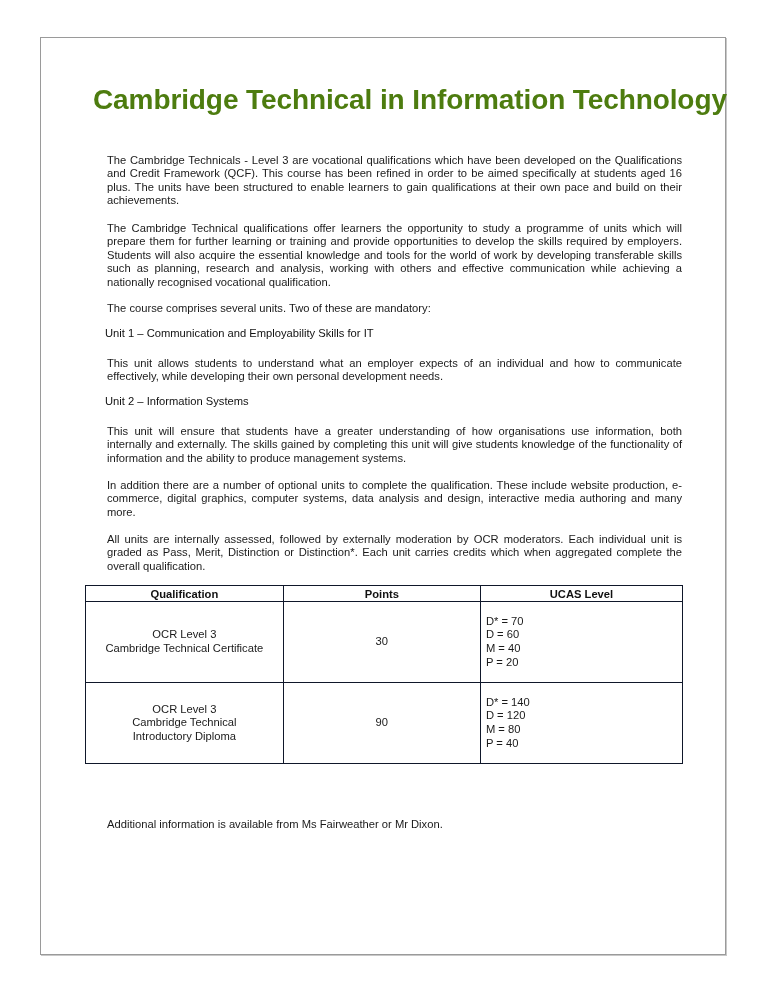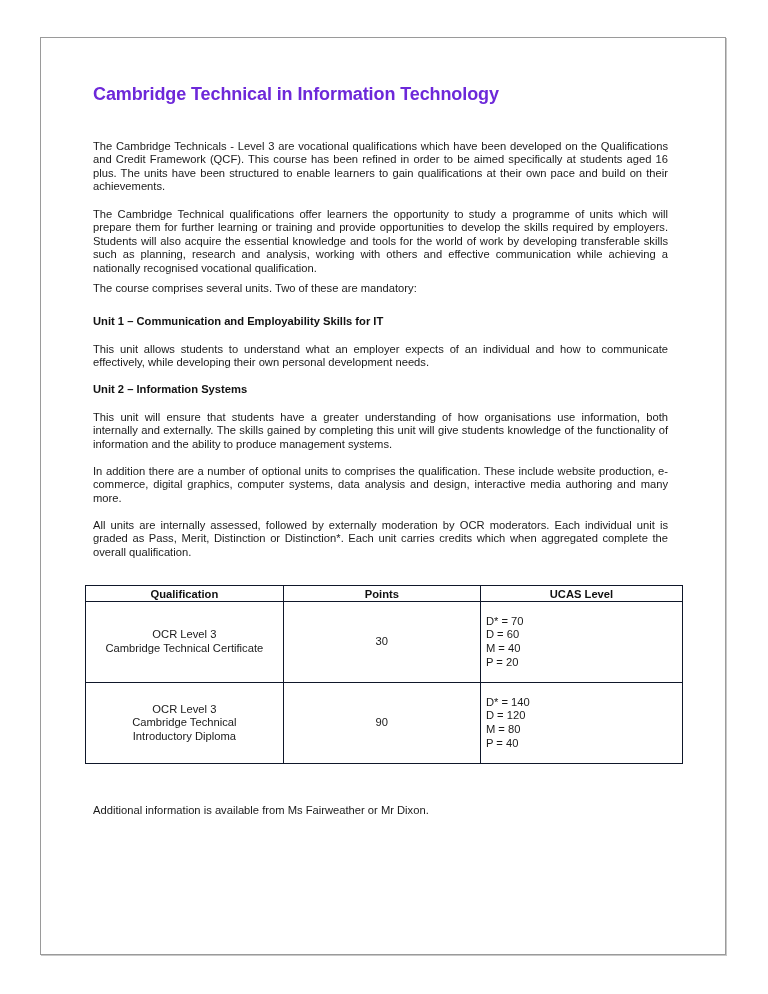--- a/index.html
+++ b/index.html
@@ -23,43 +23,43 @@
       height: 918px;
       border: 1px solid #9a9a9a;
       box-sizing: border-box;
       box-shadow: 1px 1px 0 #c8c8c8;
     }
     .title {
       position: absolute;
       left: 93px;
       top: 84px;
       margin: 0;
-      font-size: 18px;
+      font-size: 28px;
       font-weight: bold;
-      color: #6d28d9;
+      color: #4d7c0f;
       white-space: nowrap;
       letter-spacing: -0.1px;
     }
     .p {
       position: absolute;
       left: 93px;
       width: 575px;
-      margin: 0;
+      margin: 14px;
       font-size: 11.2px;
       line-height: 13.4px;
       text-align: justify;
       color: #1a1a1a;
     }
     .h {
       position: absolute;
       left: 93px;
-      margin: 0;
+      margin: 12px;
       font-size: 11.2px;
       line-height: 13.4px;
-      font-weight: bold;
+      font-weight: normal;
       color: #111;
       white-space: nowrap;
     }
     .table {
       position: absolute;
       left: 85px;
       top: 585px;
       width: 598px;
       border-collapse: collapse;
       font-size: 11.2px;
@@ -90,31 +90,31 @@
 <body>
 
 <div class="page"></div>
 
 <h1 class="title">Cambridge Technical in Information Technology</h1>
 
 <p class="p" style="top:140px">The Cambridge Technicals - Level 3 are vocational qualifications which have been developed on the Qualifications and Credit Framework (QCF).  This course has been refined in order to be aimed specifically at students aged 16 plus.  The units have been structured to enable learners to gain qualifications at their own pace and build on their achievements.</p>
 
 <p class="p" style="top:208px">The Cambridge Technical qualifications offer learners the opportunity to study a programme of units which will prepare them for further learning or training and provide opportunities to develop the skills required by employers.  Students will also acquire the essential knowledge and tools for the world of work by developing transferable skills such as planning, research and analysis, working with others and effective communication while achieving a nationally recognised vocational qualification.</p>
 
-<p class="p" style="top:282px">The course comprises several units.  Two of these are mandatory:</p>
+<p class="p" style="top:288px">The course comprises several units.  Two of these are mandatory:</p>
 
 <h2 class="h" style="top:315px">Unit 1 – Communication and Employability Skills for IT</h2>
 
 <p class="p" style="top:343px">This unit allows students to understand what an employer expects of an individual and how to communicate effectively, while developing their own personal development needs.</p>
 
 <h2 class="h" style="top:383px">Unit 2 – Information Systems</h2>
 
 <p class="p" style="top:411px">This unit will ensure that students have a greater understanding of how organisations use information, both internally and externally.  The skills gained by completing this unit will give students knowledge of the functionality of information and the ability to produce management systems.</p>
 
-<p class="p" style="top:465px">In addition there are a number of optional units to comprises the qualification. These include website production, e-commerce, digital graphics, computer systems, data analysis and design, interactive media authoring and many more.</p>
+<p class="p" style="top:465px">In addition there are a number of optional units to complete the qualification. These include website production, e-commerce, digital graphics, computer systems, data analysis and design, interactive media authoring and many more.</p>
 
 <p class="p" style="top:519px">All units are internally assessed, followed by externally moderation by OCR moderators.  Each individual unit is graded as Pass, Merit, Distinction or Distinction*.  Each unit carries credits which when aggregated complete the overall qualification.</p>
 
 <table class="table">
   <thead>
     <tr>
       <th>Qualification</th>
       <th>Points</th>
       <th>UCAS Level</th>
     </tr>

